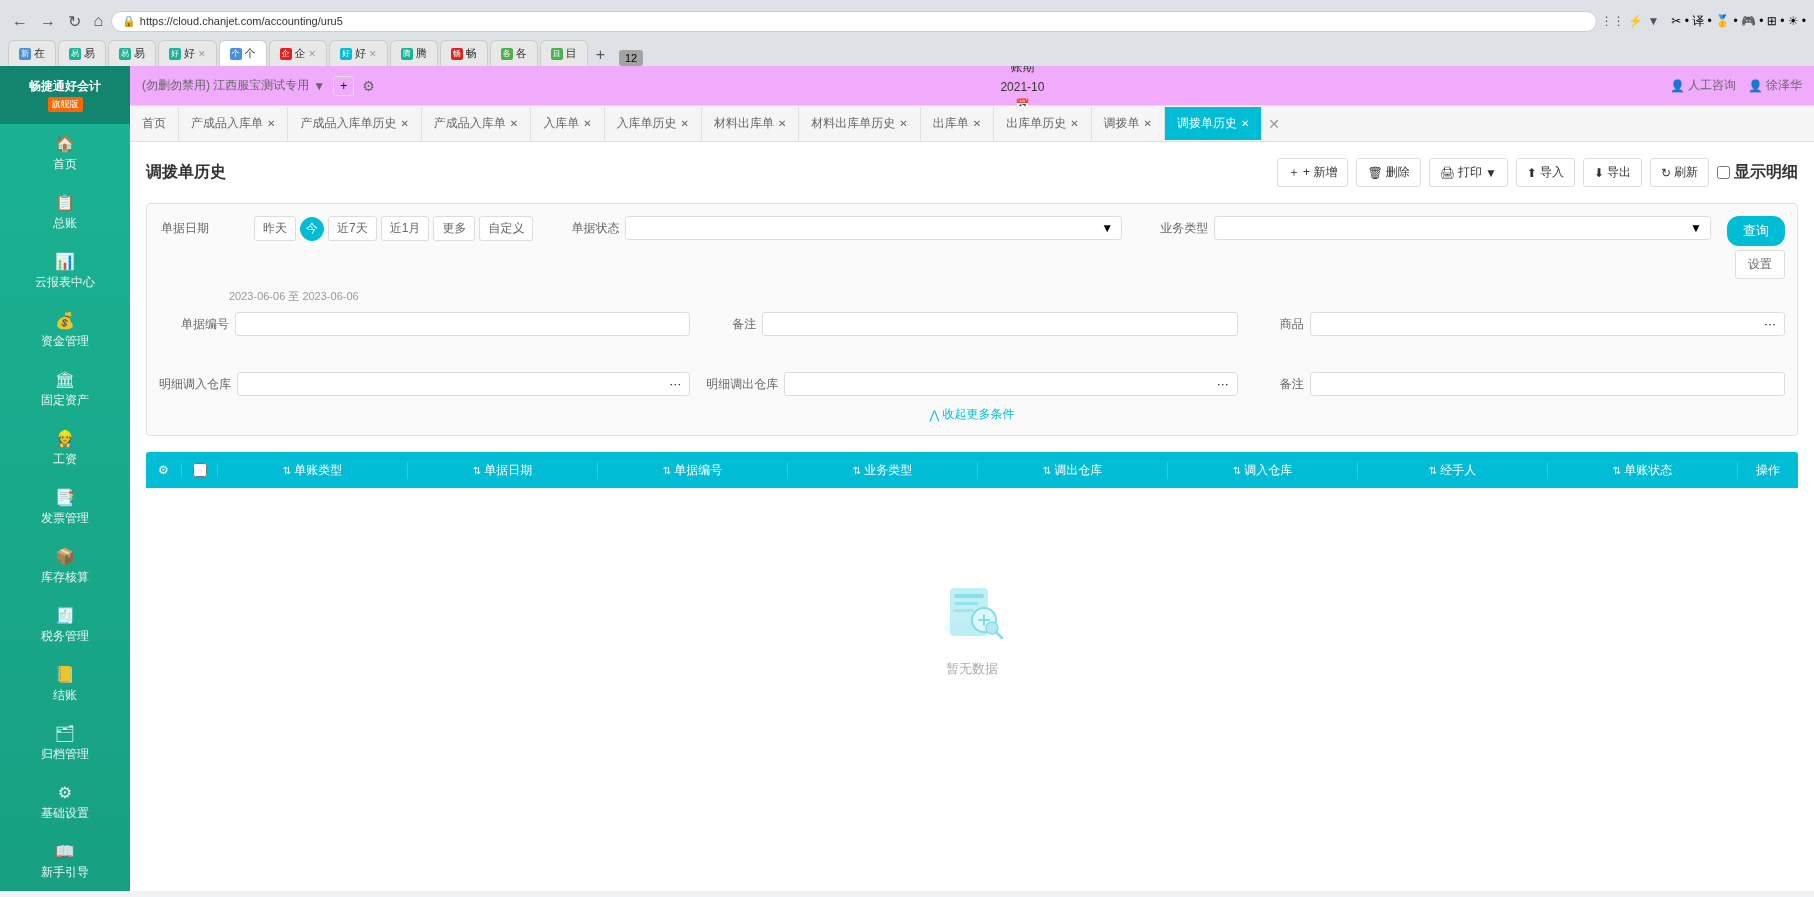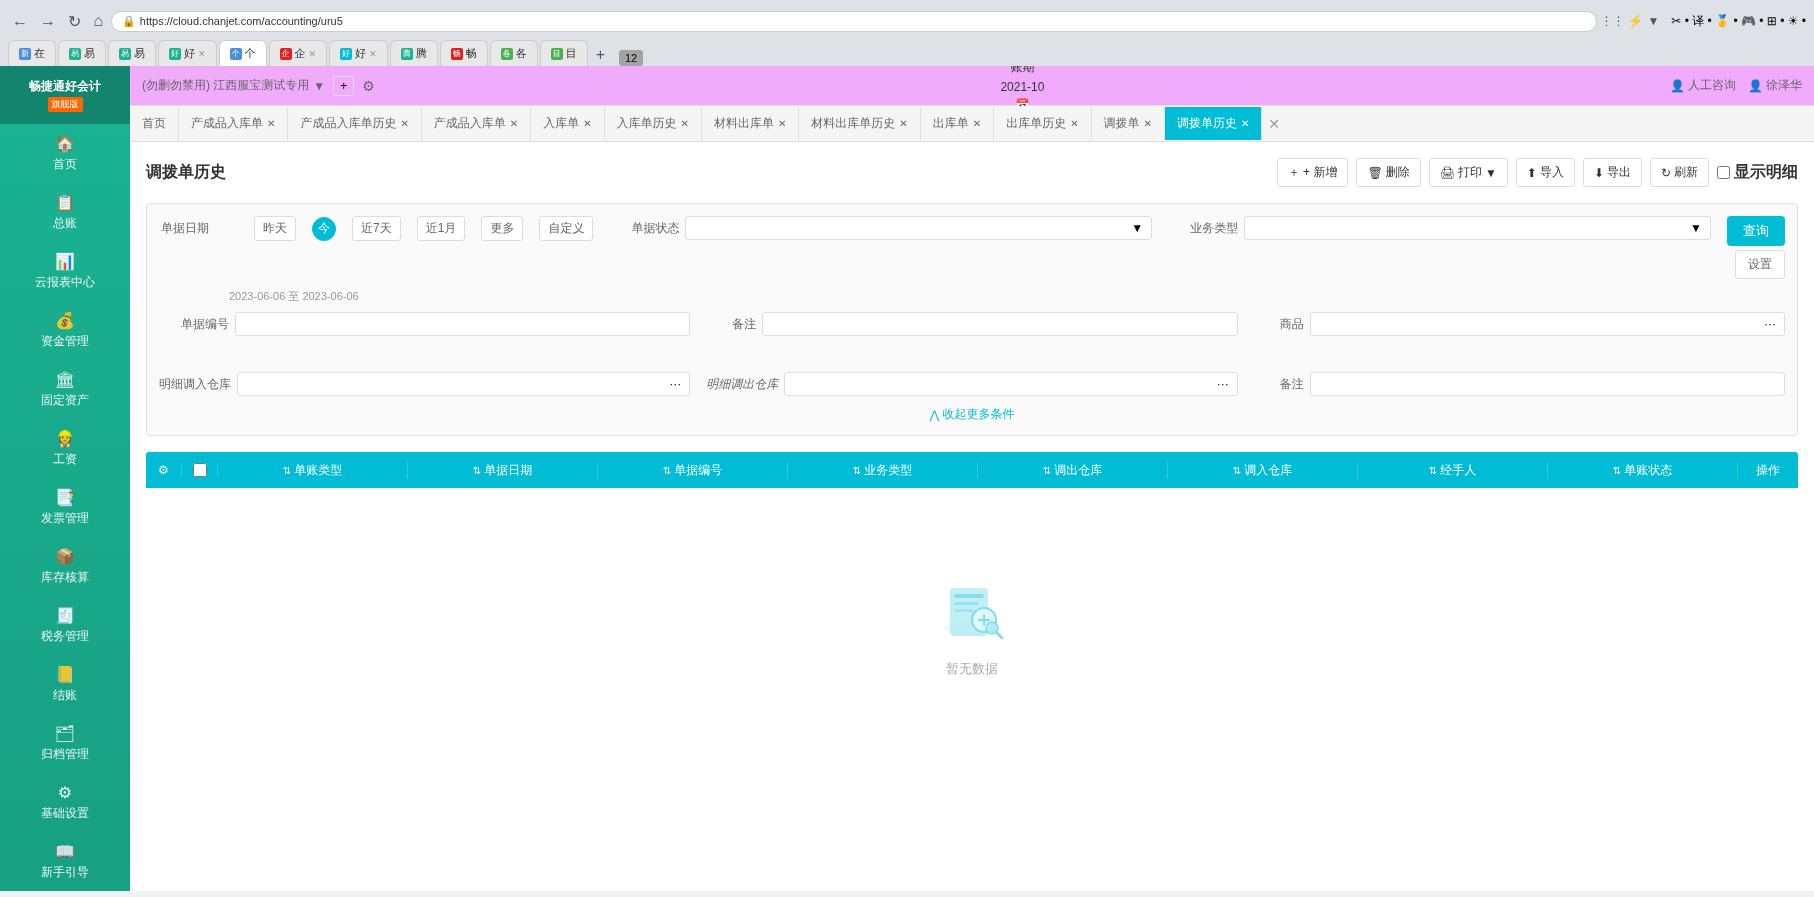--- a/index.html
+++ b/index.html
@@ -34,25 +34,25 @@
     .main-content { flex: 1; background: #fff; overflow-y: auto; padding: 16px; }
     .page-title { font-size: 16px; font-weight: bold; color: #333; margin-bottom: 16px; display: flex; align-items: center; justify-content: space-between; }
     .toolbar { display: flex; align-items: center; gap: 8px; }
     .toolbar-btn { display: flex; align-items: center; gap: 3px; padding: 5px 10px; border: 1px solid #ddd; background: #fff; color: #333; border-radius: 3px; cursor: pointer; font-size: 12px; }
 
     
     .filter-section { border: 1px solid #e0e0e0; border-radius: 4px; padding: 12px; margin-bottom: 16px; background: #fafafa; }
     .filter-label { color: #666; font-size: 12px; white-space: nowrap; min-width: 50px; text-align: right; }
     .filter-label-wide { min-width: 70px; }
     .filter-input { flex: 1; border: 1px solid #ddd; border-radius: 3px; padding: 4px 8px; font-size: 12px; outline: none; }
-    .date-filter { display: flex; align-items: center; gap: 16px; padding-left: 39px; }
+    .date-filter { display: flex; align-items: center; gap: 4px; padding-left: 39px; }
     .date-btn { padding: 3px 8px; border: 1px solid #ddd; background: #fff; color: #666; border-radius: 3px; cursor: pointer; font-size: 12px; }
     .date-btn.active { background: #00bcd4; color: #fff; border-color: #00bcd4; border-radius: 50%; width: 24px; height: 24px; display: flex; align-items: center; justify-content: center; padding: 0; }
 
-    .search-btn { background: #00bcd4; color: #fff; border: none; border-radius: 4px; padding: 6px 16px; cursor: pointer; font-size: 13px; }
+    .search-btn { background: #00bcd4; color: #fff; border: none; border-radius: 12px; padding: 6px 16px; cursor: pointer; font-size: 13px; }
     .setting-btn { background: #fff; color: #666; border: 1px solid #ddd; border-radius: 3px; padding: 5px 12px; cursor: pointer; font-size: 12px; margin-left: 6px; }
 
     .filter-actions { display: flex; flex-direction: column; gap: 4px; align-items: flex-end; justify-content: center; }
 
     
     .table-header { background: #00bcd4; color: #fff; display: flex; align-items: center; height: 36px; border-radius: 3px 3px 0 0; }
     .th-cell { display: flex; align-items: center; justify-content: center; gap: 3px; font-size: 12px; font-weight: normal; padding: 0 8px; flex: 1; border-right: 1px solid rgba(255,255,255,0.2); cursor: pointer; white-space: nowrap; }
     .th-cell:last-child { border-right: none; }
     .th-cell.gear { width: 36px; flex: none; }
     .th-cell.checkbox { width: 36px; flex: none; }
@@ -373,21 +373,21 @@
           </div>
         </div>
 
         <div style="display:flex;align-items:center;gap:16px;margin-bottom:10px;margin-top:36px;">
           <div style="display:flex;align-items:center;gap:6px;flex:1;">
             <span class="filter-label filter-label-wide">明细调入仓库</span>
             <div style="flex:1;border:1px solid #ddd;border-radius:3px;padding:4px 8px;font-size:12px;background:#fff;display:flex;align-items:center;justify-content:flex-end;cursor:pointer;">
               <span>···</span>
             </div>
           </div>
-          <div style="display:flex;align-items:center;gap:6px;flex:1;font-style:italic;">
+          <div style="display:flex;align-items:center;gap:6px;flex:1;">
             <span class="filter-label filter-label-wide">明细调出仓库</span>
             <div style="flex:1;border:1px solid #ddd;border-radius:3px;padding:4px 8px;font-size:12px;background:#fff;display:flex;align-items:center;justify-content:flex-end;cursor:pointer;">
               <span>···</span>
             </div>
           </div>
           <div style="display:flex;align-items:center;gap:6px;flex:1;">
             <span class="filter-label">备注</span>
             <input class="filter-input" type="text" style="">
           </div>
         </div>

